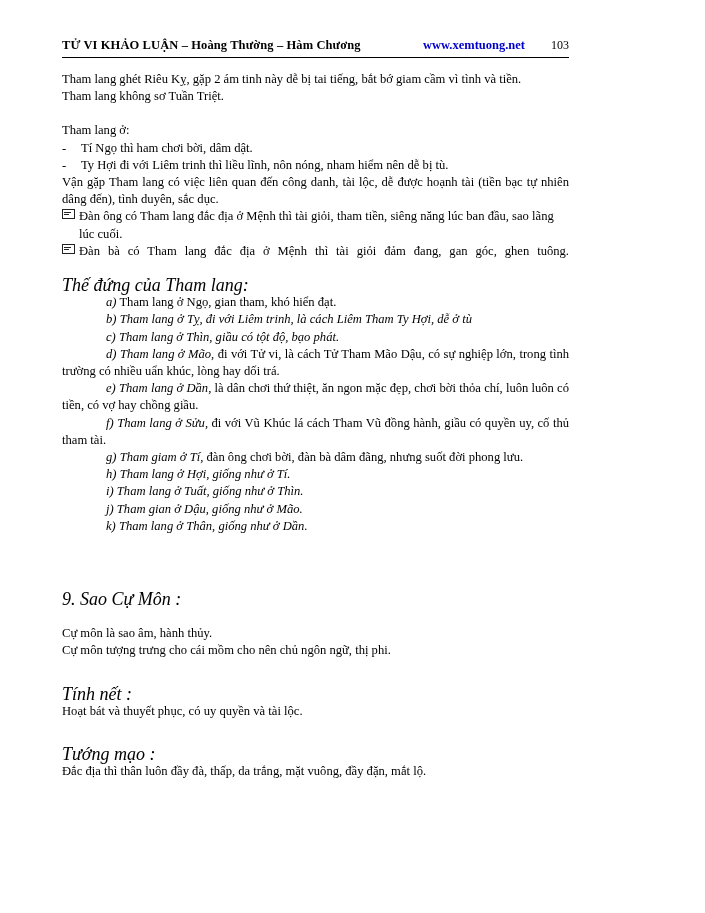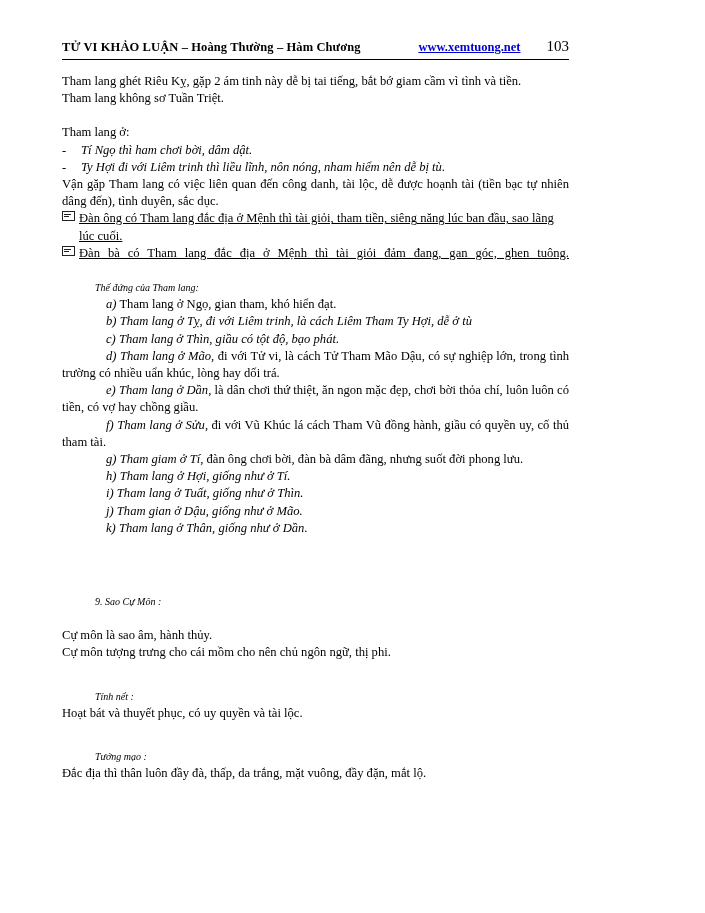--- a/index.html
+++ b/index.html
@@ -30,26 +30,25 @@
     white-space: nowrap;
   }
   .header-title {
     font-weight: bold;
     letter-spacing: 0.1px;
   }
   .header-spacer { flex: 1 1 auto; }
   .header-url {
     font-weight: bold;
     color: #0000cc;
-    text-decoration: underline;
     margin-right: 26px;
     font-size: 12.5px;
   }
   .header-page {
-    font-size: 15px;
+    font-size: 12px;
   }
   .rule {
     border-bottom: 1.6px solid #000;
     margin-top: 4px;
     margin-bottom: 13px;
   }
   .body-text {
     font-size: 12.6px;
     line-height: 17.2px;
   }
@@ -65,48 +64,45 @@
   .dash-row {
     display: flex;
   }
   .dash-row .dash {
     width: 10px;
     flex: 0 0 10px;
   }
   .dash-row .dash-text {
     flex: 1 1 auto;
     padding-left: 9px;
-    font-style: italic;
   }
   .justify {
     text-align: justify;
     text-justify: inter-word;
   }
   .mark-line {
     display: flex;
     align-items: flex-start;
   }
   .mark-glyph {
     flex: 0 0 auto;
     width: 17px;
     font-size: 11px;
     line-height: 17.2px;
   }
   .mark-body {
     flex: 1 1 auto;
-    text-decoration: underline;
   }
   .italic { font-style: italic; }
   .indent {
     text-indent: 44px;
   }
   .section-head {
     font-style: italic;
-    font-size: 10px;
-    margin-left: 33px;
+    font-size: 18px;
   }
   .spacer-lg { height: 56px; }
   .mono-box {
     display: inline-block;
     width: 11px;
     height: 8px;
     border: 1px solid #222;
     position: relative;
     top: -1px;
   }

